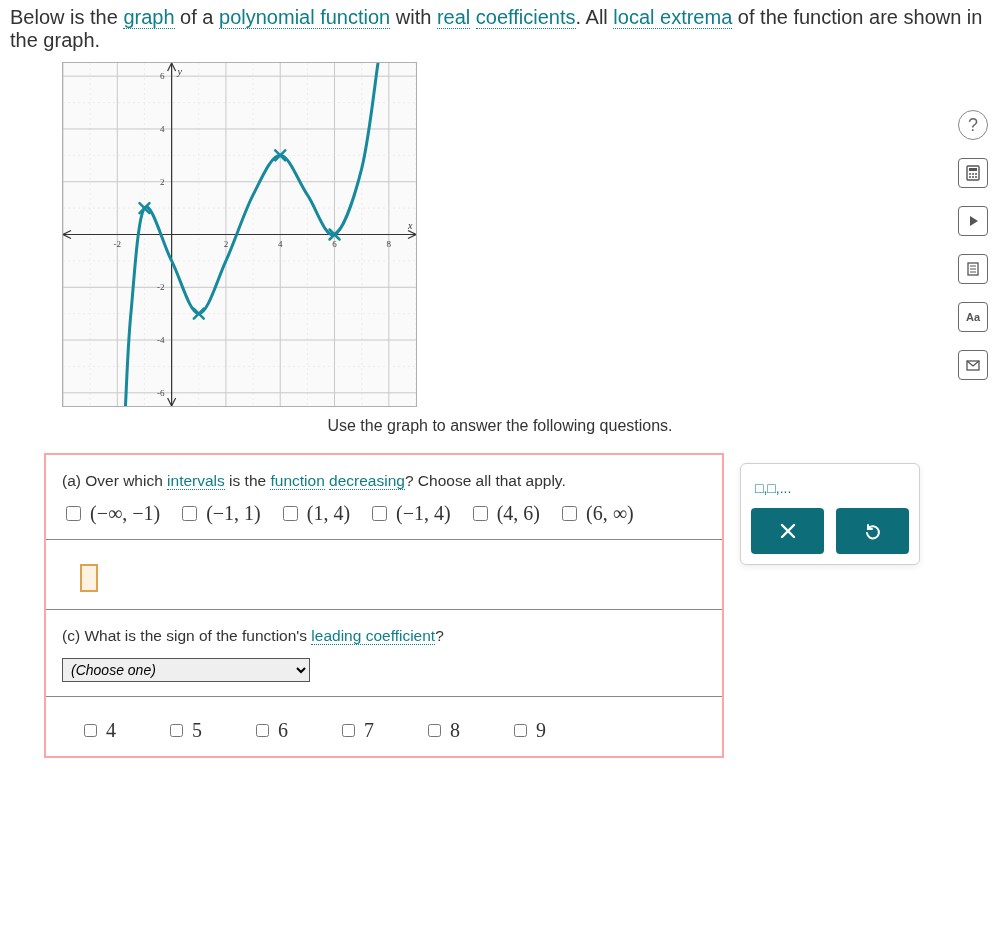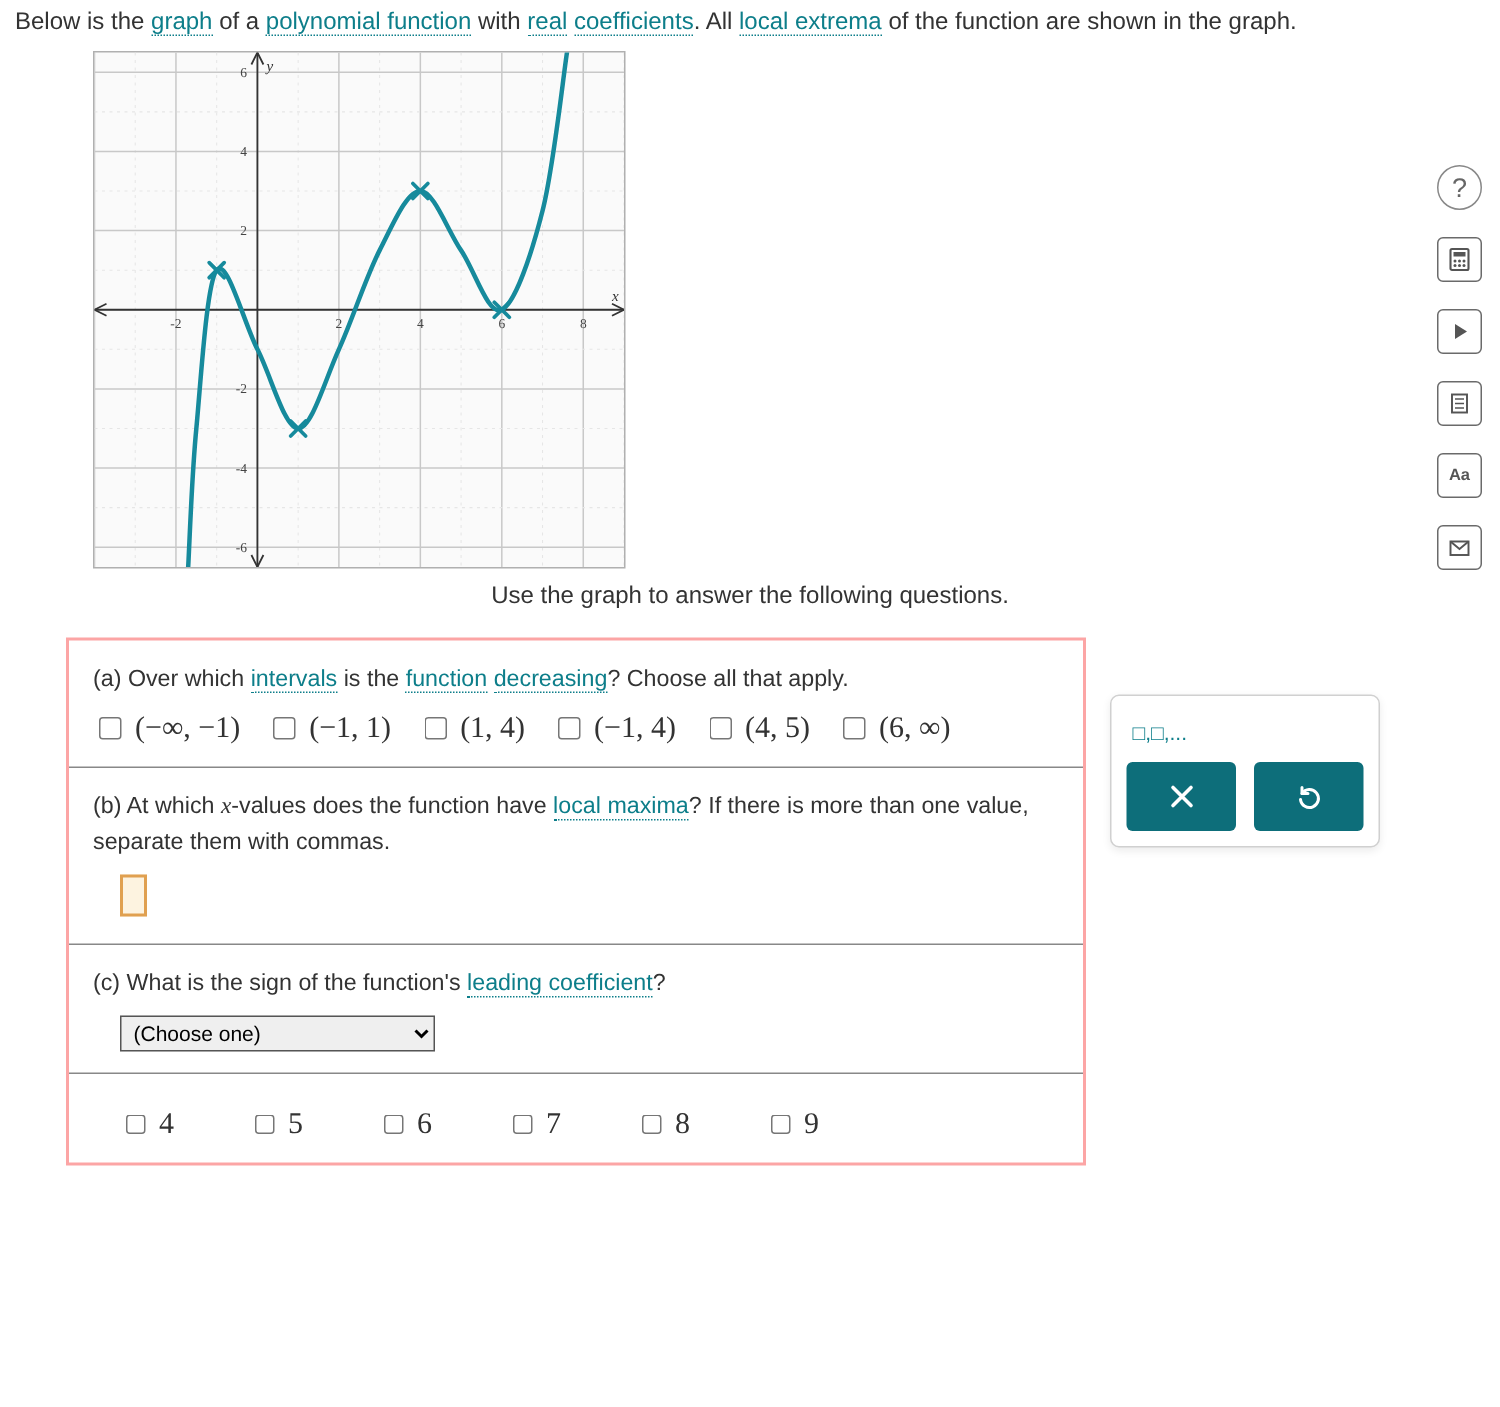--- a/index.html
+++ b/index.html
@@ -10,21 +10,21 @@
     font-size: 15px;
     color: #333;
     background: #fff;
     width: 1000px;
   }
   .container {
     padding: 6px 10px 20px 10px;
     position: relative;
   }
   .intro {
-    font-size: 16px;
+    font-size: 20px;
     margin-bottom: 10px;
   }
   .link {
     color: #0d7e8a;
     border-bottom: 1px dotted #0d7e8a;
     cursor: pointer;
   }
   .graph-box {
     width: 355px;
     height: 345px;
@@ -69,25 +69,25 @@
     display: inline-block;
     width: 18px;
     height: 28px;
     border: 2px solid #e0a050;
     background: #fdf3e0;
     margin-top: 10px;
     margin-left: 18px;
   }
   select.choose {
     margin-top: 10px;
-    margin-left: 18px;
     font-size: 14px;
     padding: 2px 4px;
-    width: 210px;
+    width: 248px;
     border:1px solid #555;
+    font-style:italic;
   }
   .d-options {
     margin-top: 8px;
     display: flex;
     gap: 50px;
     align-items: center;
     padding-left: 18px;
   }
   .d-opt {
     display: inline-flex;
@@ -245,33 +245,30 @@
           <label class="opt">
             <input type="checkbox" style="">
             <span>(1, 4)</span>
           </label>
           <label class="opt">
             <input type="checkbox" style="">
             <span>(−1, 4)</span>
           </label>
           <label class="opt">
             <input type="checkbox" style="">
-            <span>(4, 5)</span>
+            <span>(4, 6)</span>
           </label>
           <label class="opt">
             <input type="checkbox" style="">
             <span>(6, ∞)</span>
           </label>
         </div>
     </div>
 
     <div class="q-item">
-      <div class="q-text">
-        <span>(b) At which </span><span class="serif">x</span><span>-values does the function have </span><span class="link">local maxima</span><span>? If there is more than one value, separate them with commas.</span>
-      </div>
       <div class="input-box"></div>
     </div>
 
     <div class="q-item">
       <div class="q-text">
         <span>(c) What is the sign of the function's </span><span class="link">leading coefficient</span><span>?</span>
       </div>
       <select class="choose">
         <option>(Choose one)</option>
       </select>

